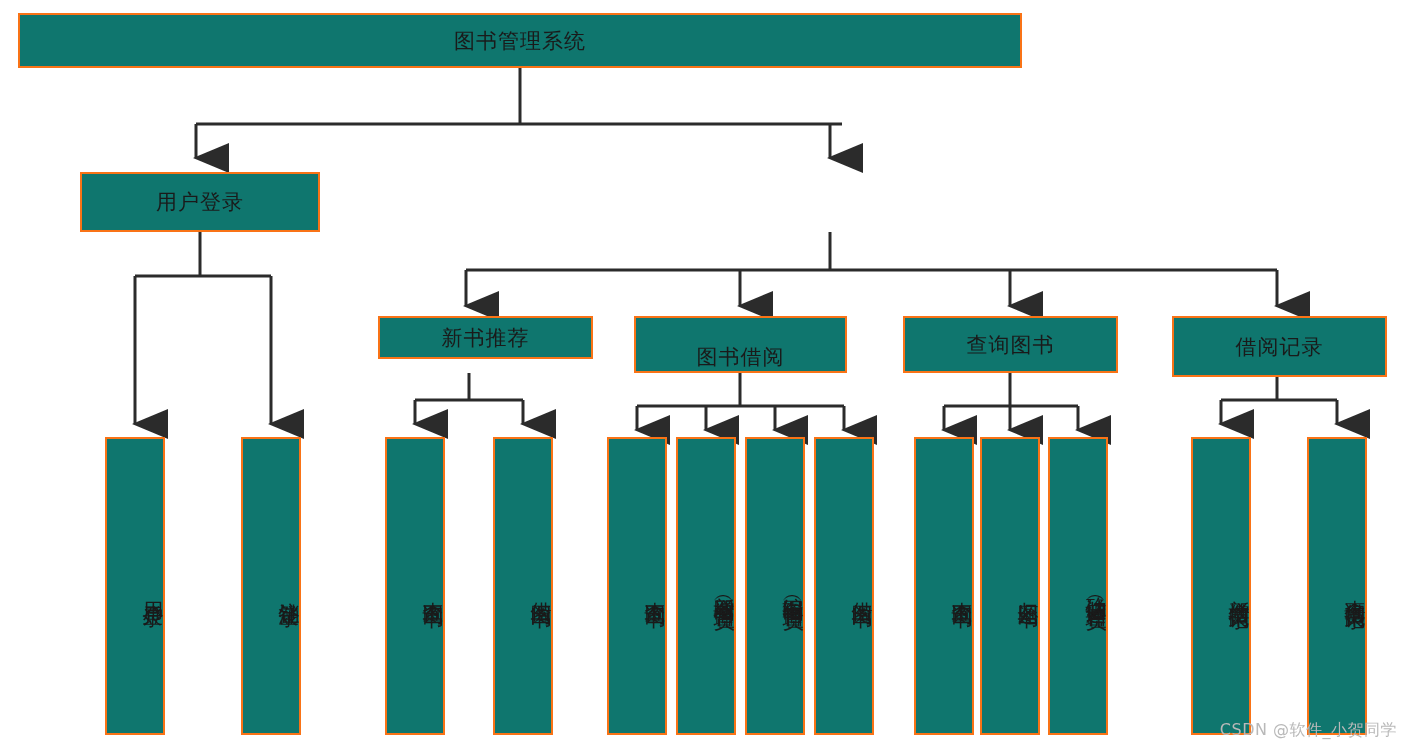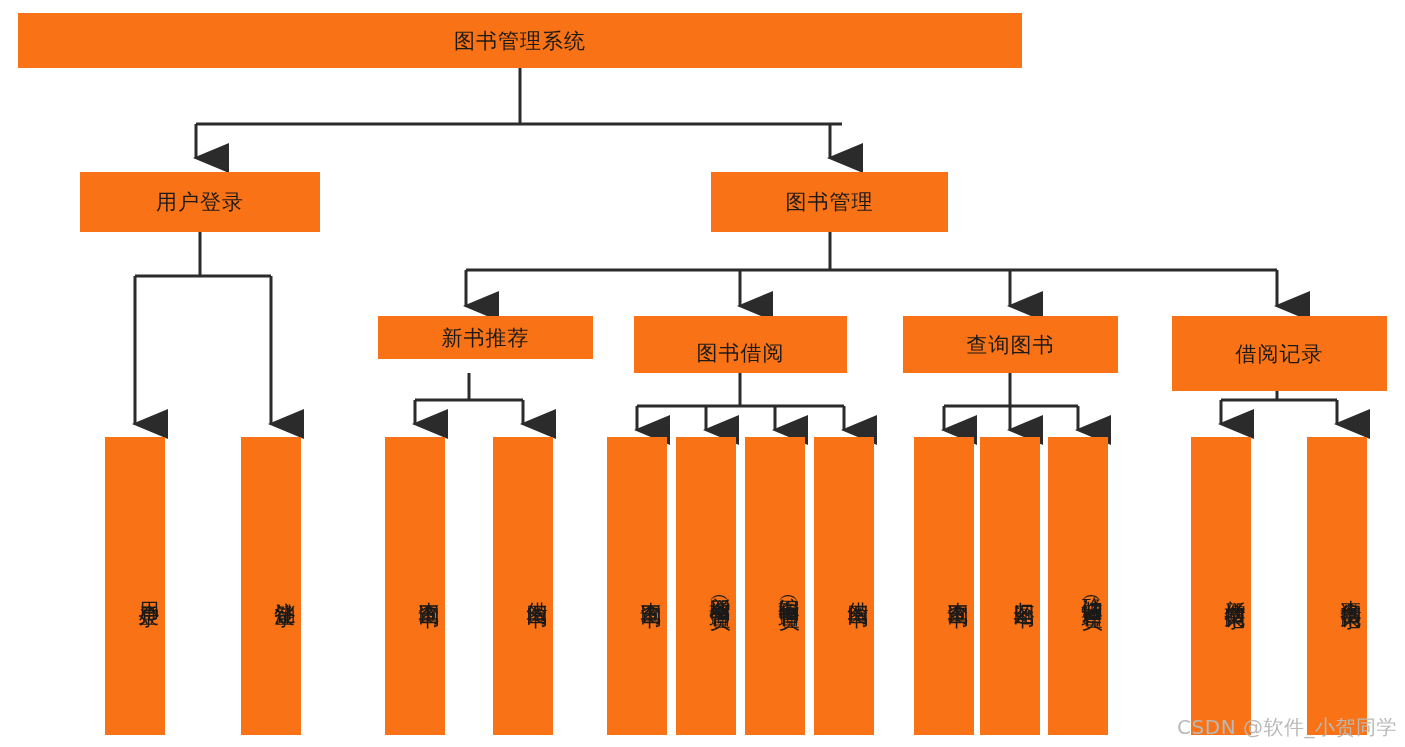--- a/index.html
+++ b/index.html
@@ -21,22 +21,22 @@
   #edges {
     position: absolute;
     left: 0;
     top: 0;
     width: 1405px;
     height: 747px;
   }
   .node {
     position: absolute;
     box-sizing: border-box;
-    border: 6px solid #f97316;
-    background: #f97316;
+    border: 2px solid #f97316;
+    background: #0f766e;
     display: flex;
     align-items: center;
     justify-content: center;
     color: #1a1a1a;
   }
   .node.h {
     font-size: 21px;
     letter-spacing: 1px;
   }
   .node.v {
@@ -51,21 +51,21 @@
   }
   .node.v .vtext {
     writing-mode: vertical-rl;
     text-orientation: upright;
     white-space: nowrap;
   }
   #watermark {
     position: absolute;
     right: 8px;
     bottom: 6px;
-    font-size: 20px;
+    font-size: 16px;
     color: #b9b9b9;
     letter-spacing: 0.5px;
     white-space: nowrap;
     pointer-events: none;
   }
 </style>
 </head>
 <body>
 
 <div id="canvas">
@@ -121,37 +121,34 @@
   </svg>
 
   <div class="node h" style="left:18px; top:13px; width:1004px; height:55px;">
     <span>图书管理系统</span>
   </div>
 
   <div class="node h" style="left:80px; top:172px; width:240px; height:60px;">
     <span>用户登录</span>
   </div>
 
-  <div class="node h" style="left:711px; top:172px; width:237px; height:60px;">
-    <span>图书管理</span>
-  </div>
 
   <div class="node h" style="left:362px; top:316px; width:215px; height:43px;margin-left:16px;">
     <span>新书推荐</span>
   </div>
 
   <div class="node h" style="left:634px; top:316px; width:213px; height:57px;align-items:flex-end;">
     <span>图书借阅</span>
   </div>
 
   <div class="node h" style="left:903px; top:316px; width:215px; height:57px;">
     <span>查询图书</span>
   </div>
 
-  <div class="node h" style="left:1172px; top:316px; width:215px; height:75px;">
+  <div class="node h" style="left:1172px; top:316px; width:215px; height:61px;">
     <span>借阅记录</span>
   </div>
 
   <div class="node v" style="left:105px; top:437px; width:60px; height:298px;">
     <span class="vtext">用户登录</span>
   </div>
 
   <div class="node v" style="left:241px; top:437px; width:60px; height:298px;">
     <span class="vtext">注销登录</span>
   </div>

